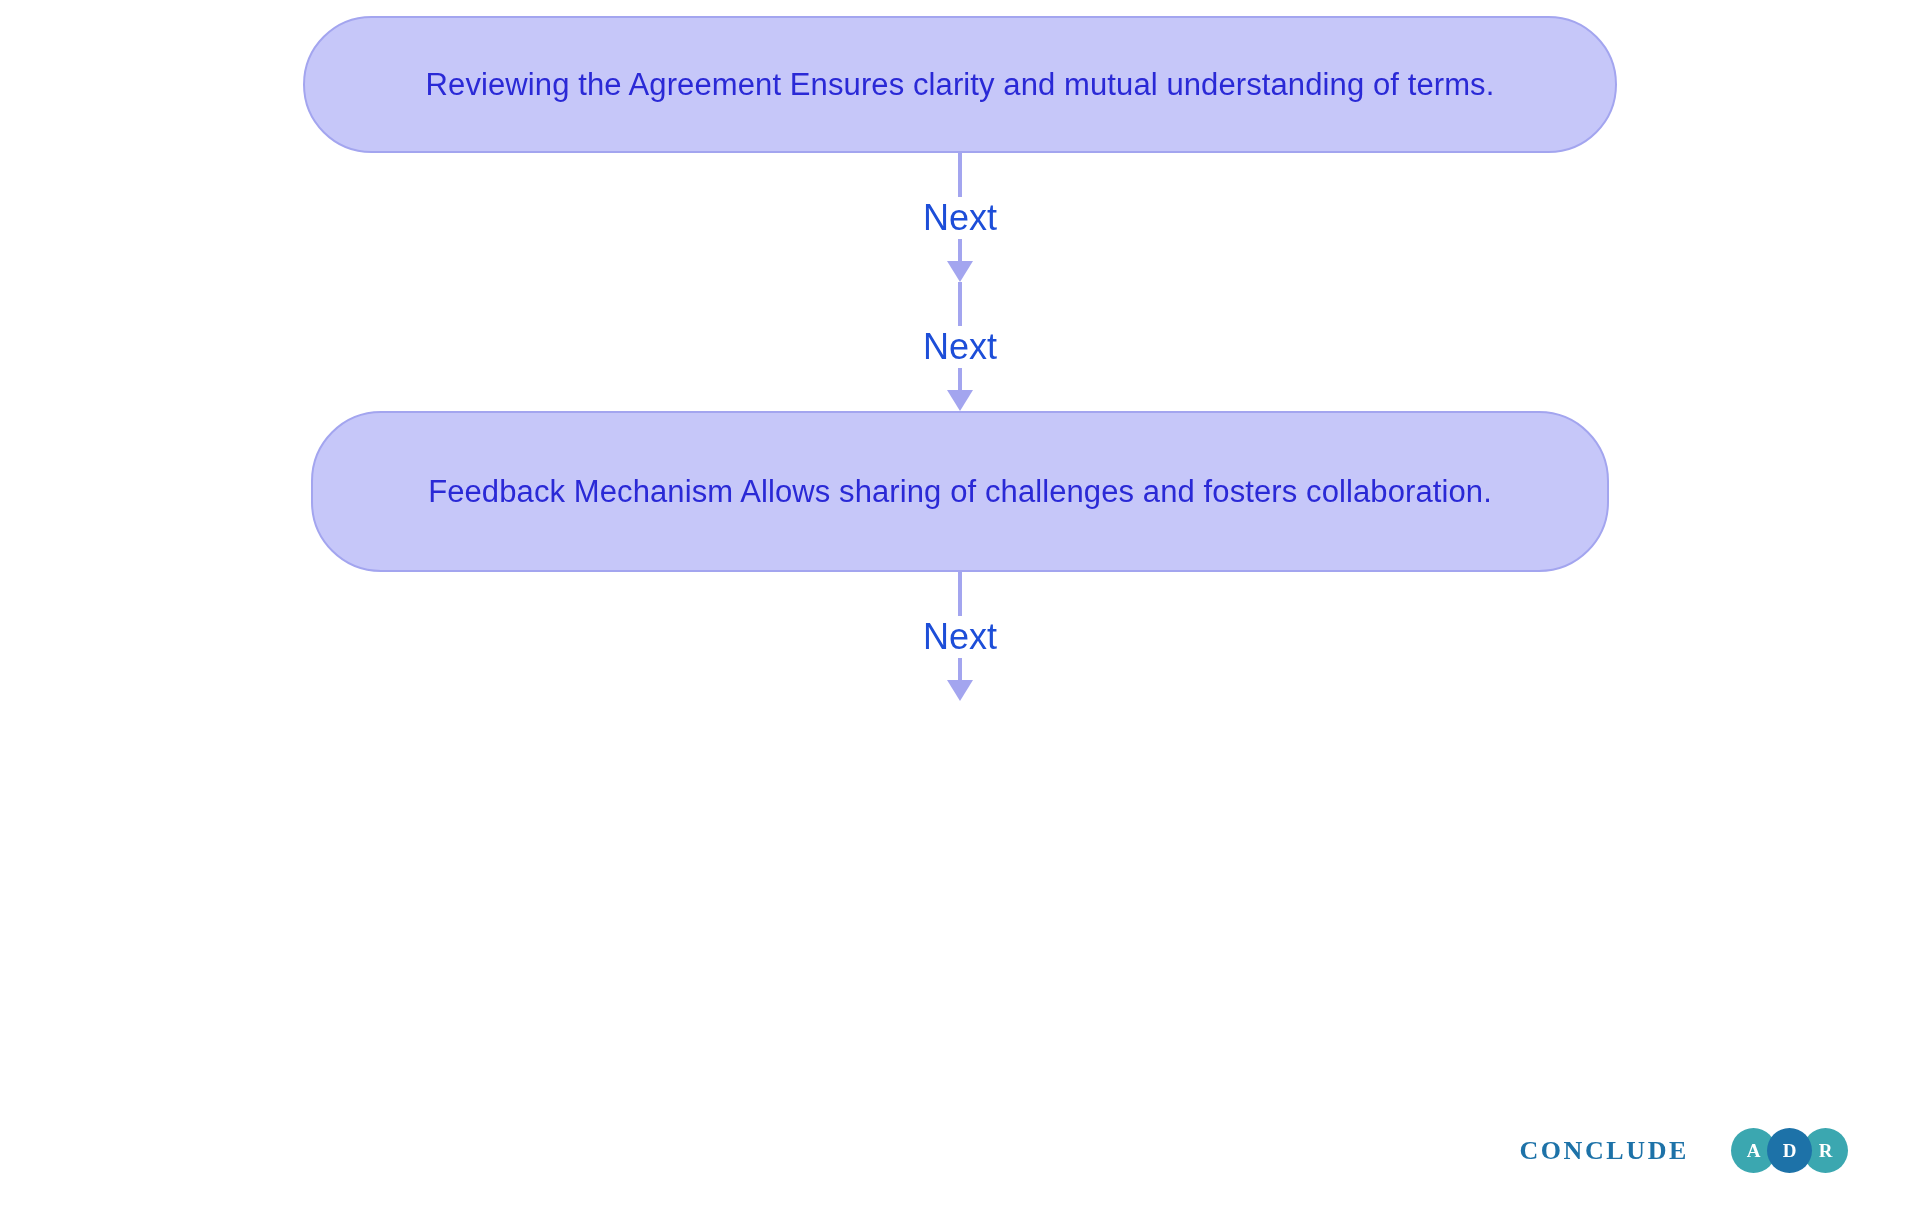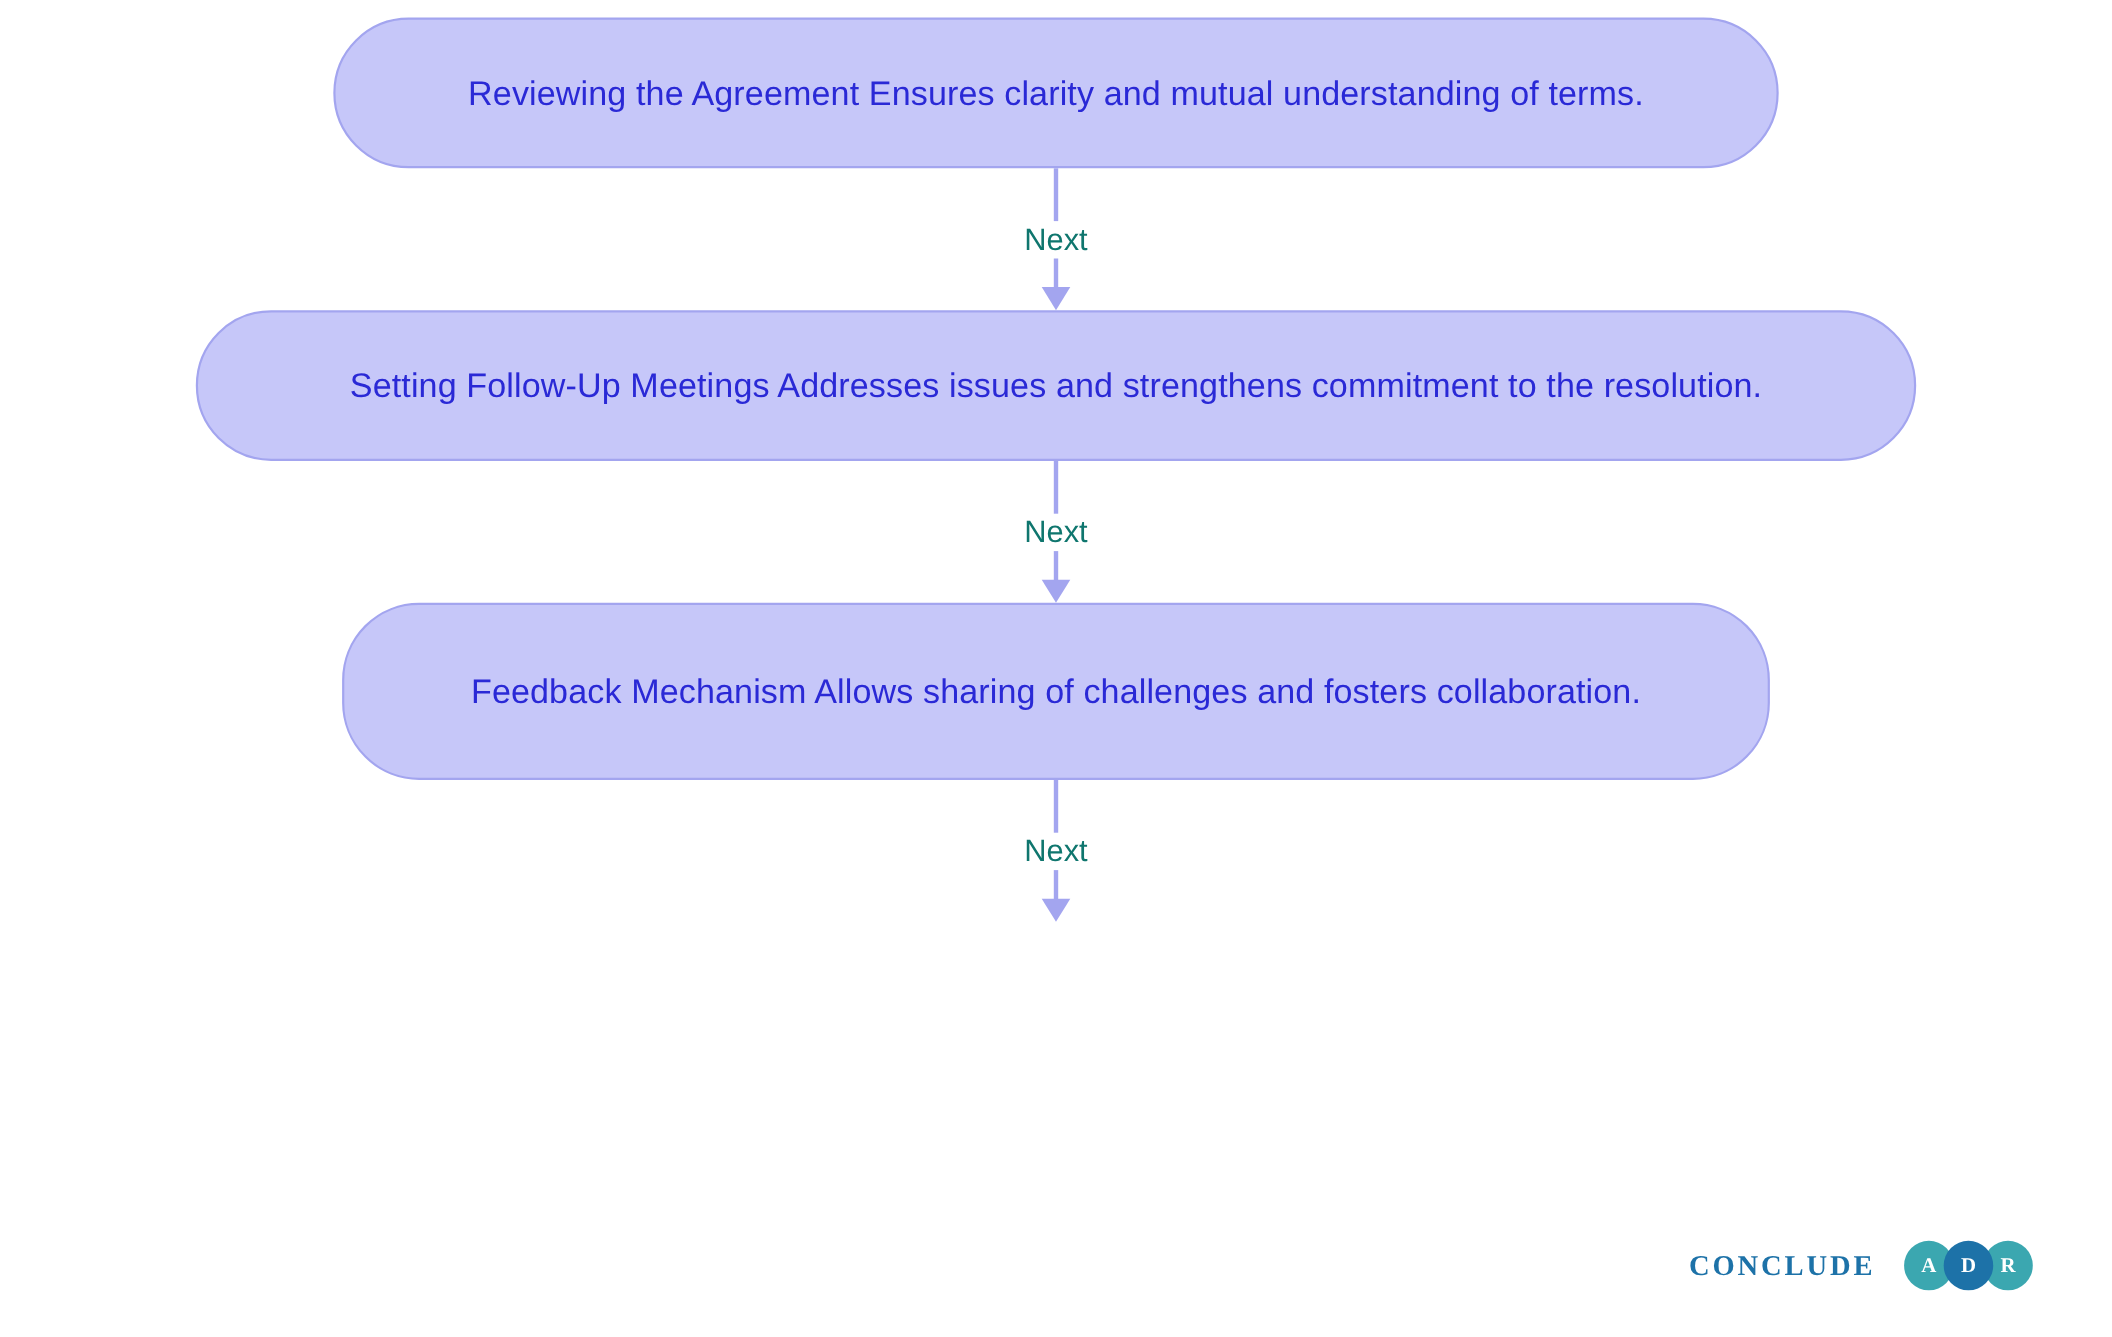--- a/index.html
+++ b/index.html
@@ -92,34 +92,34 @@
     width: 0;
     height: 0;
     border-left: 13px solid transparent;
     border-right: 13px solid transparent;
     border-top: 21px solid #a3a5ef;
   }
   .connector .edge-label {
     position: relative;
     z-index: 2;
     background: #ffffff;
-    color: #0f766e;
-    font-size: 28px;
+    color: #1d4ed8;
+    font-size: 36px;
     line-height: 1;
     padding: 3px 9px;
   }
 
   
   .brand {
     position: absolute;
     right: 72px;
     bottom: 42px;
     display: flex;
     align-items: center;
-    gap: 0;
+    gap: 16px;
   }
   .brand-wordmark {
     font-family: "Liberation Serif", serif;
     font-weight: 700;
     font-size: 26px;
     letter-spacing: 2.6px;
     color: #1d72a8;
     margin-right: 26px;
     white-space: nowrap;
   }
@@ -154,23 +154,20 @@
       <span>Reviewing the Agreement Ensures clarity and mutual understanding of terms.</span>
     </div>
 
     <div class="connector">
       <span class="line-top"></span>
       <span class="line-bottom"></span>
       <span class="arrow-head"></span>
       <span class="edge-label">Next</span>
     </div>
 
-    <div class="node node-2">
-      <span>Setting Follow-Up Meetings Addresses issues and strengthens commitment to the resolution.</span>
-    </div>
 
     <div class="connector">
       <span class="line-top"></span>
       <span class="line-bottom"></span>
       <span class="arrow-head"></span>
       <span class="edge-label">Next</span>
     </div>
 
     <div class="node node-3">
       <span>Feedback Mechanism Allows sharing of challenges and fosters collaboration.</span>

